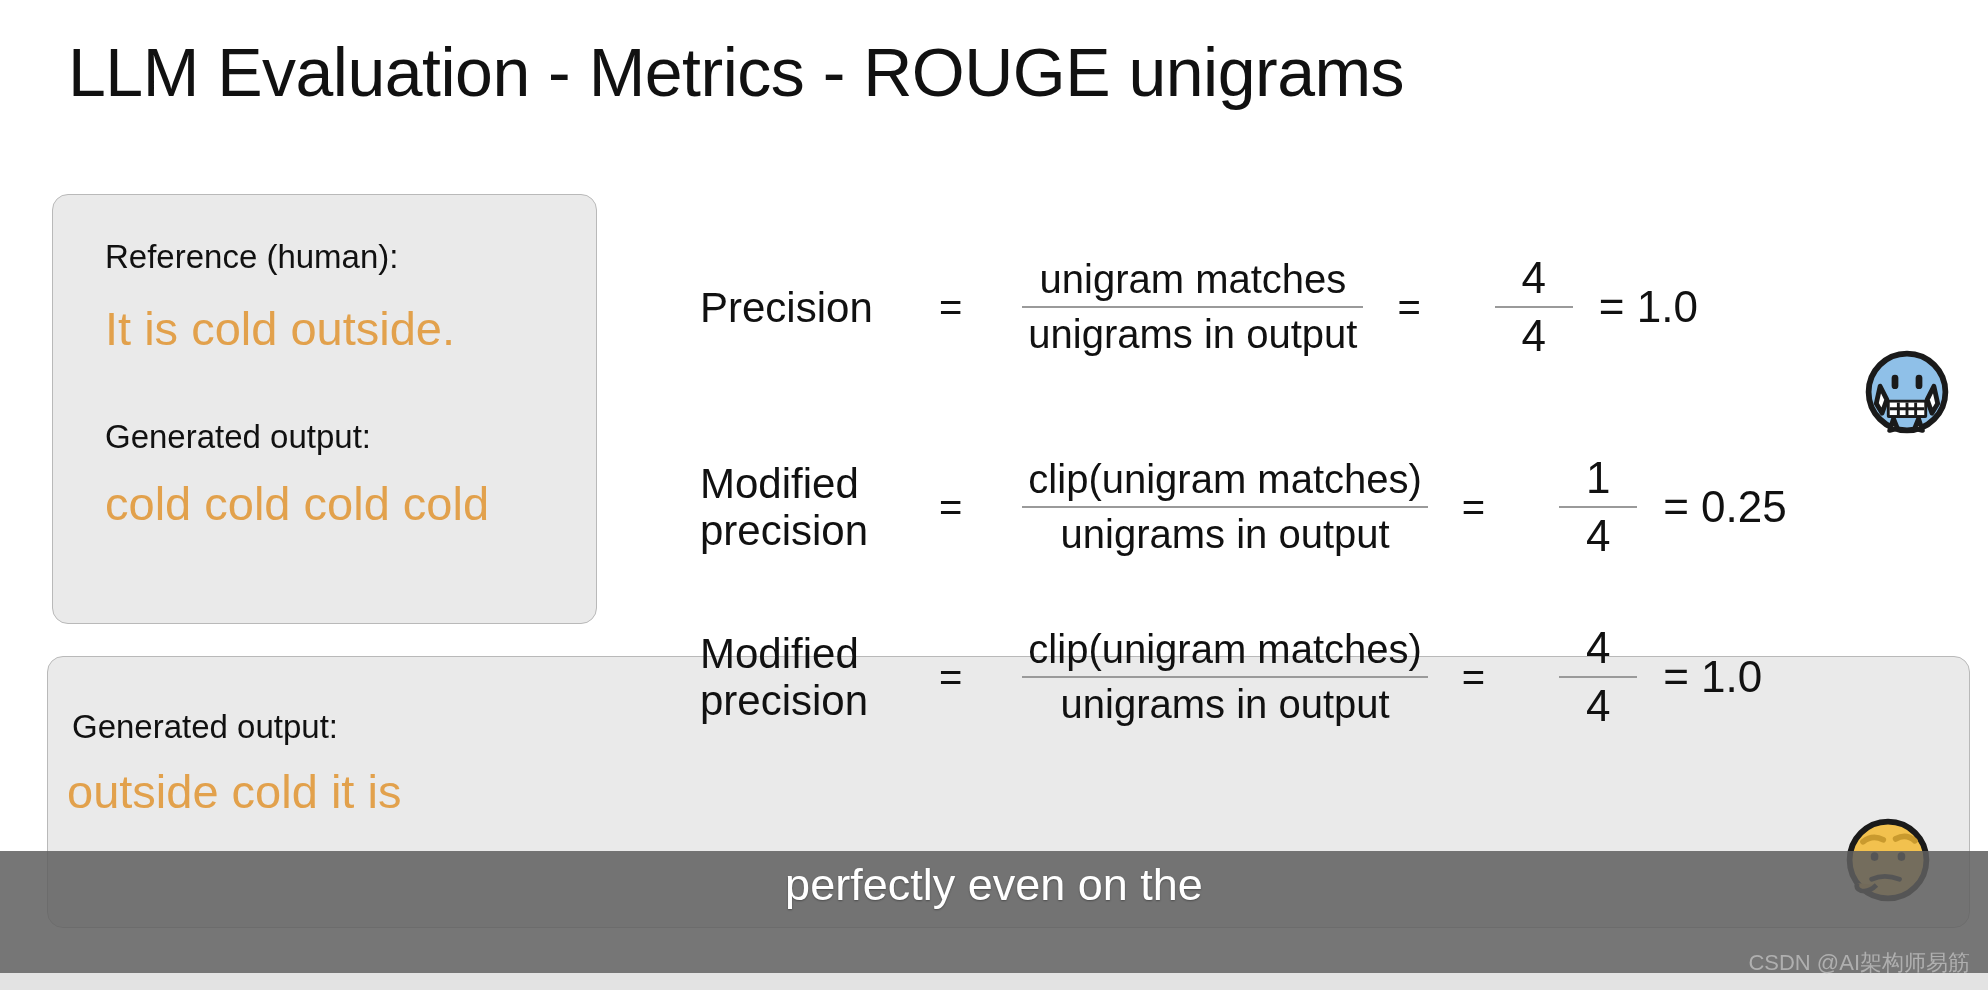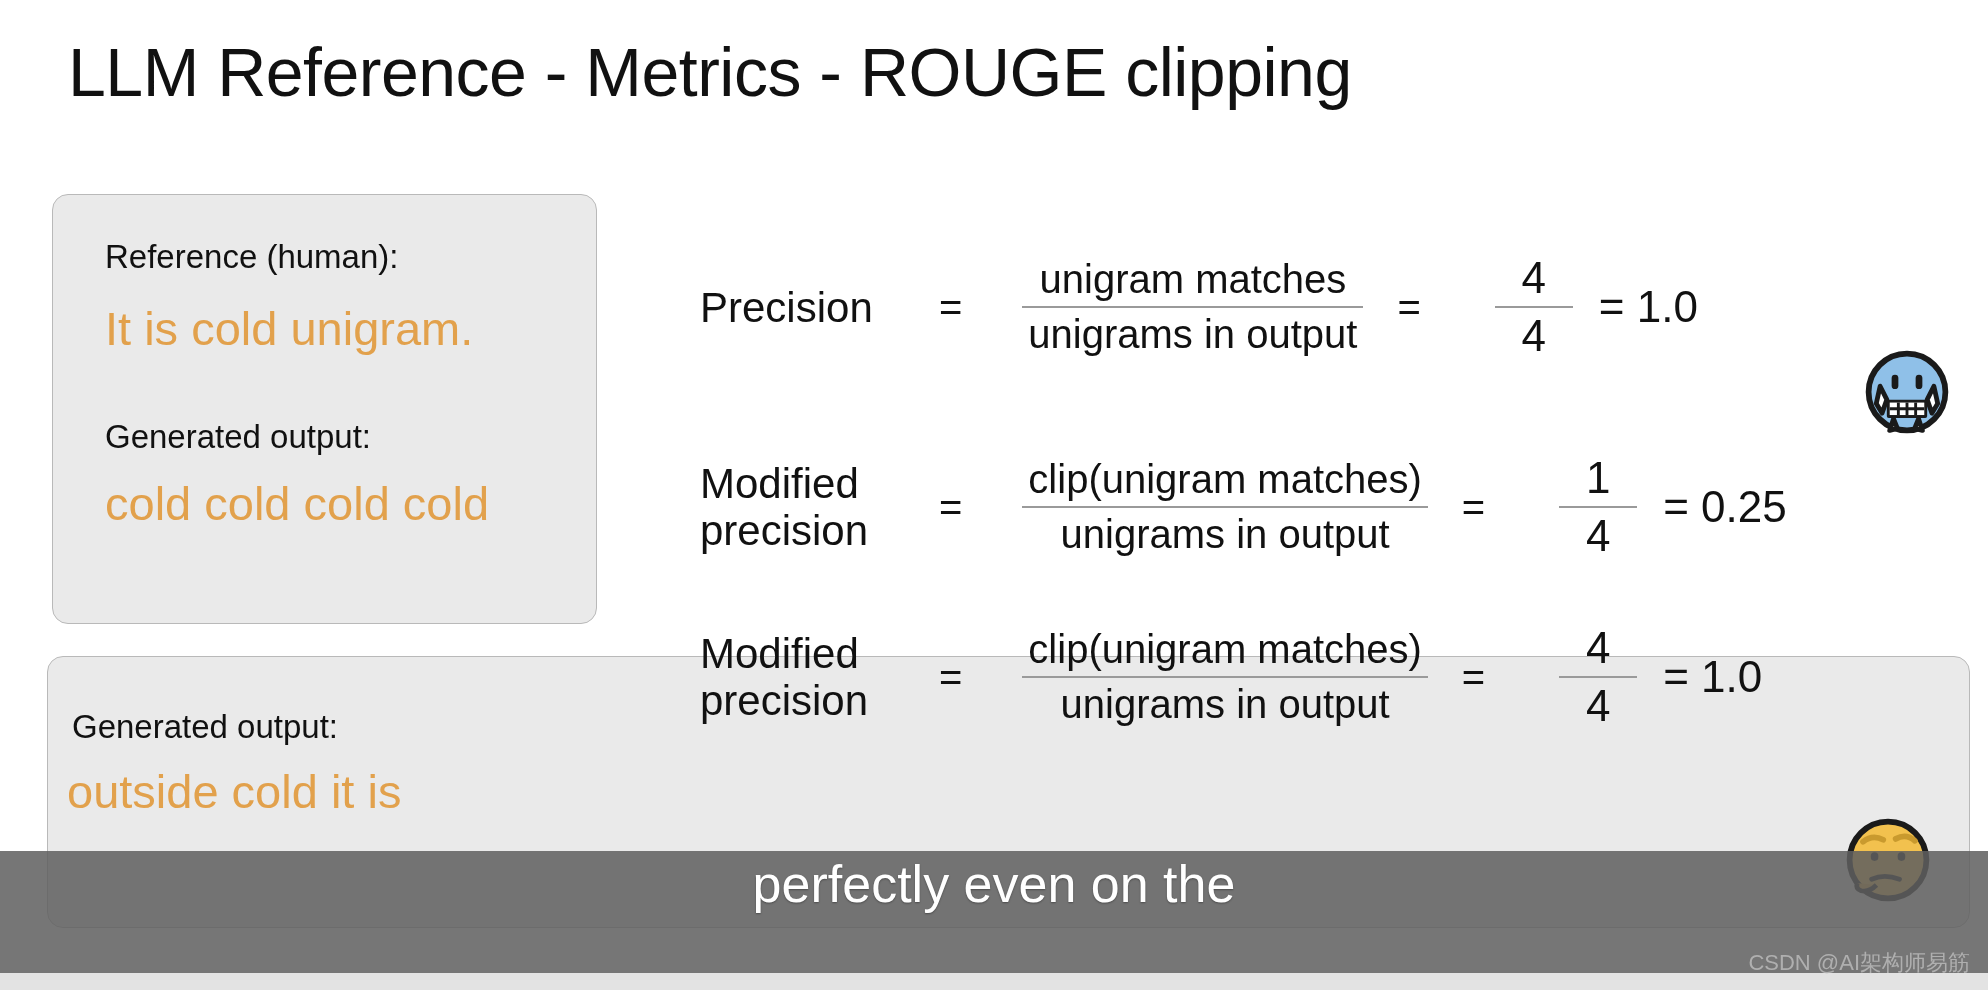--- a/index.html
+++ b/index.html
@@ -173,43 +173,43 @@
     height: 17px;
     background: #E3E3E3;
   }
   .subtitle-text {
     position: absolute;
     left: 0;
     top: 853px;
     width: 1988px;
     text-align: center;
     color: #FFFFFF;
-    font-size: 52px;
+    font-size: 45px;
     line-height: 63px;
     text-shadow: 0 1px 2px rgba(0,0,0,0.35);
   }
   .subtitle-text .line { display: block; }
 
   .watermark {
     position: absolute;
     right: 18px;
     top: 948px;
     font-size: 22px;
     color: #AFAFAF;
     white-space: nowrap;
   }
 </style>
 </head>
 <body>
 
-<div class="slide-title">LLM Reference - Metrics - ROUGE clipping</div>
+<div class="slide-title">LLM Evaluation - Metrics - ROUGE unigrams</div>
 
 <div class="card card-top"></div>
 <div class="card-label ref-label">Reference (human):</div>
-<div class="card-value ref-value">It is cold unigram.</div>
+<div class="card-value ref-value">It is cold outside.</div>
 <div class="card-label gen-label">Generated output:</div>
 <div class="card-value gen-value">cold cold cold cold</div>
 
 <div class="card card-bottom"></div>
 <div class="card-label gen2-label">Generated output:</div>
 <div class="card-value gen2-value">outside cold it is</div>
 
 <div class="formula-row row1">
   <div class="f-name">
     <span class="l2">Precision</span>

